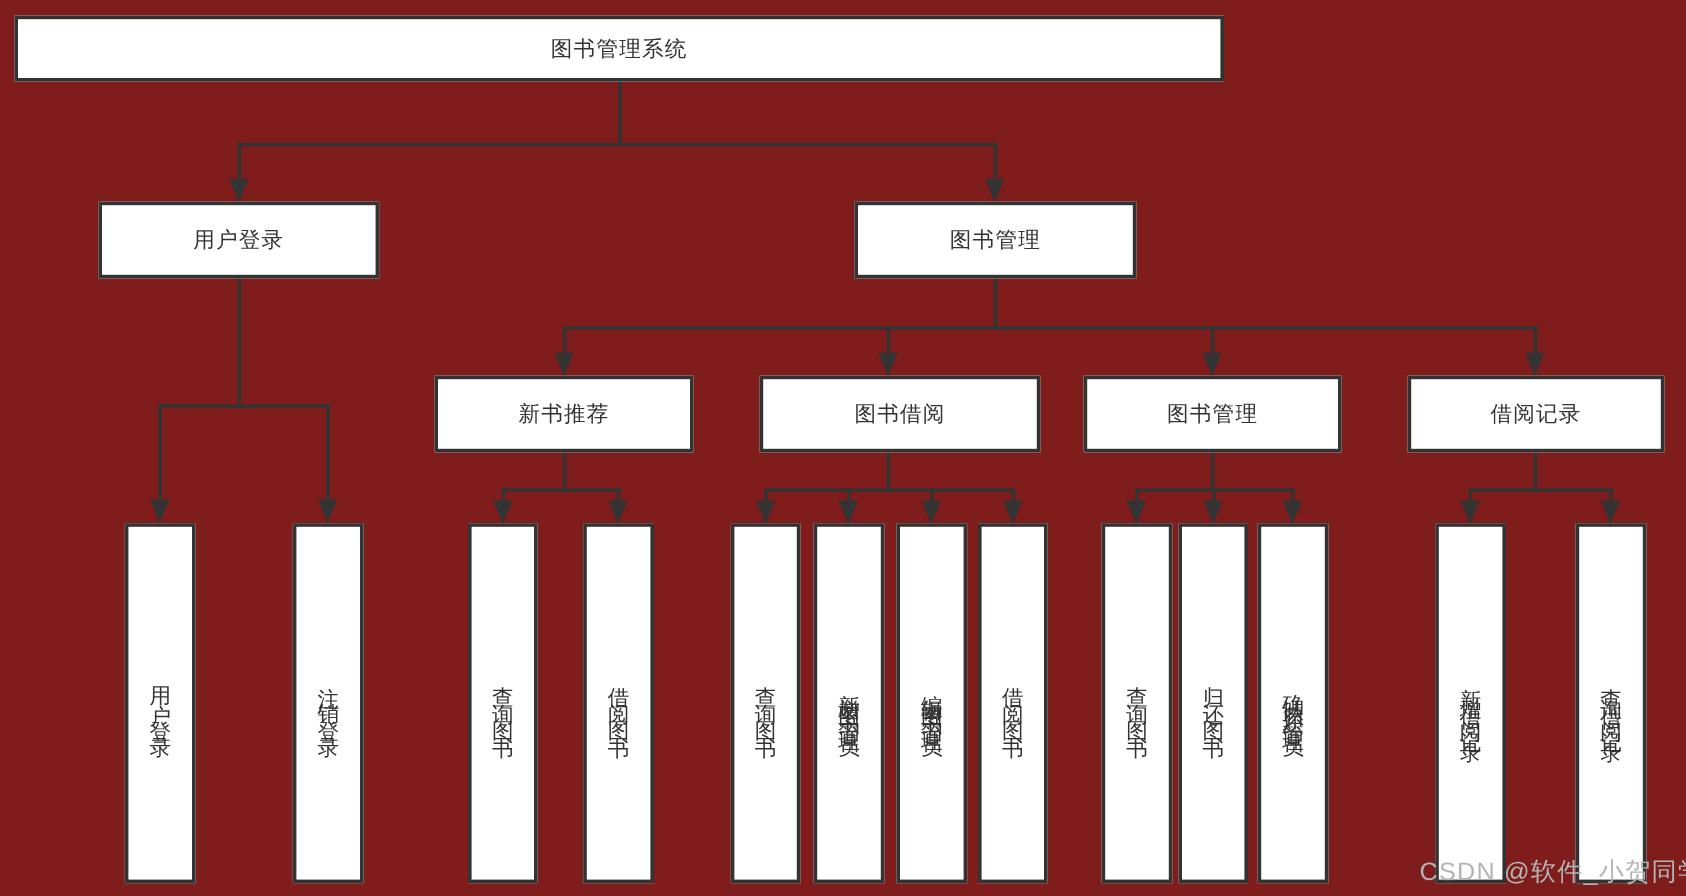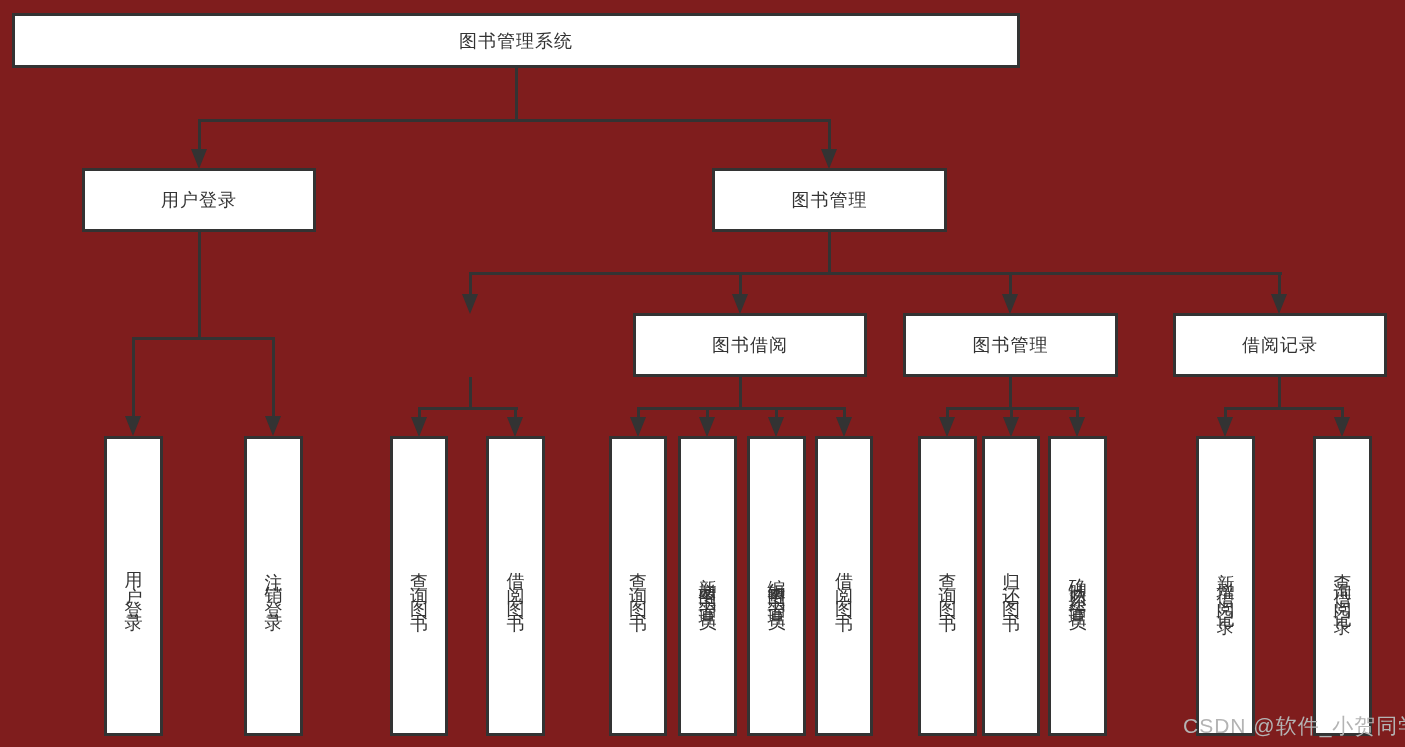--- a/index.html
+++ b/index.html
@@ -56,20 +56,23 @@
   <div class="drop" style="left:132px;top:337px;height:79px;"></div>
   <div class="drop" style="left:271.5px;top:337px;height:79px;"></div>
 
   <div class="vline" style="left:827.5px;top:232px;height:40px;"></div>
   <div class="hline" style="left:468.5px;top:272px;width:813px;"></div>
   <div class="drop" style="left:468.5px;top:272px;height:22px;"></div>
   <div class="drop" style="left:738.5px;top:272px;height:22px;"></div>
   <div class="drop" style="left:1009px;top:272px;height:22px;"></div>
   <div class="drop" style="left:1278px;top:272px;height:22px;"></div>
 
+  <div class="box" style="left:362px;top:313px;width:216px;height:64px;">
+    <span>新书推荐</span>
+  </div>
   <div class="box" style="left:633px;top:313px;width:234px;height:64px;">
     <span>图书借阅</span>
   </div>
   <div class="box" style="left:903px;top:313px;width:215px;height:64px;">
     <span>图书管理</span>
   </div>
   <div class="box" style="left:1173px;top:313px;width:214px;height:64px;">
     <span>借阅记录</span>
   </div>
 

